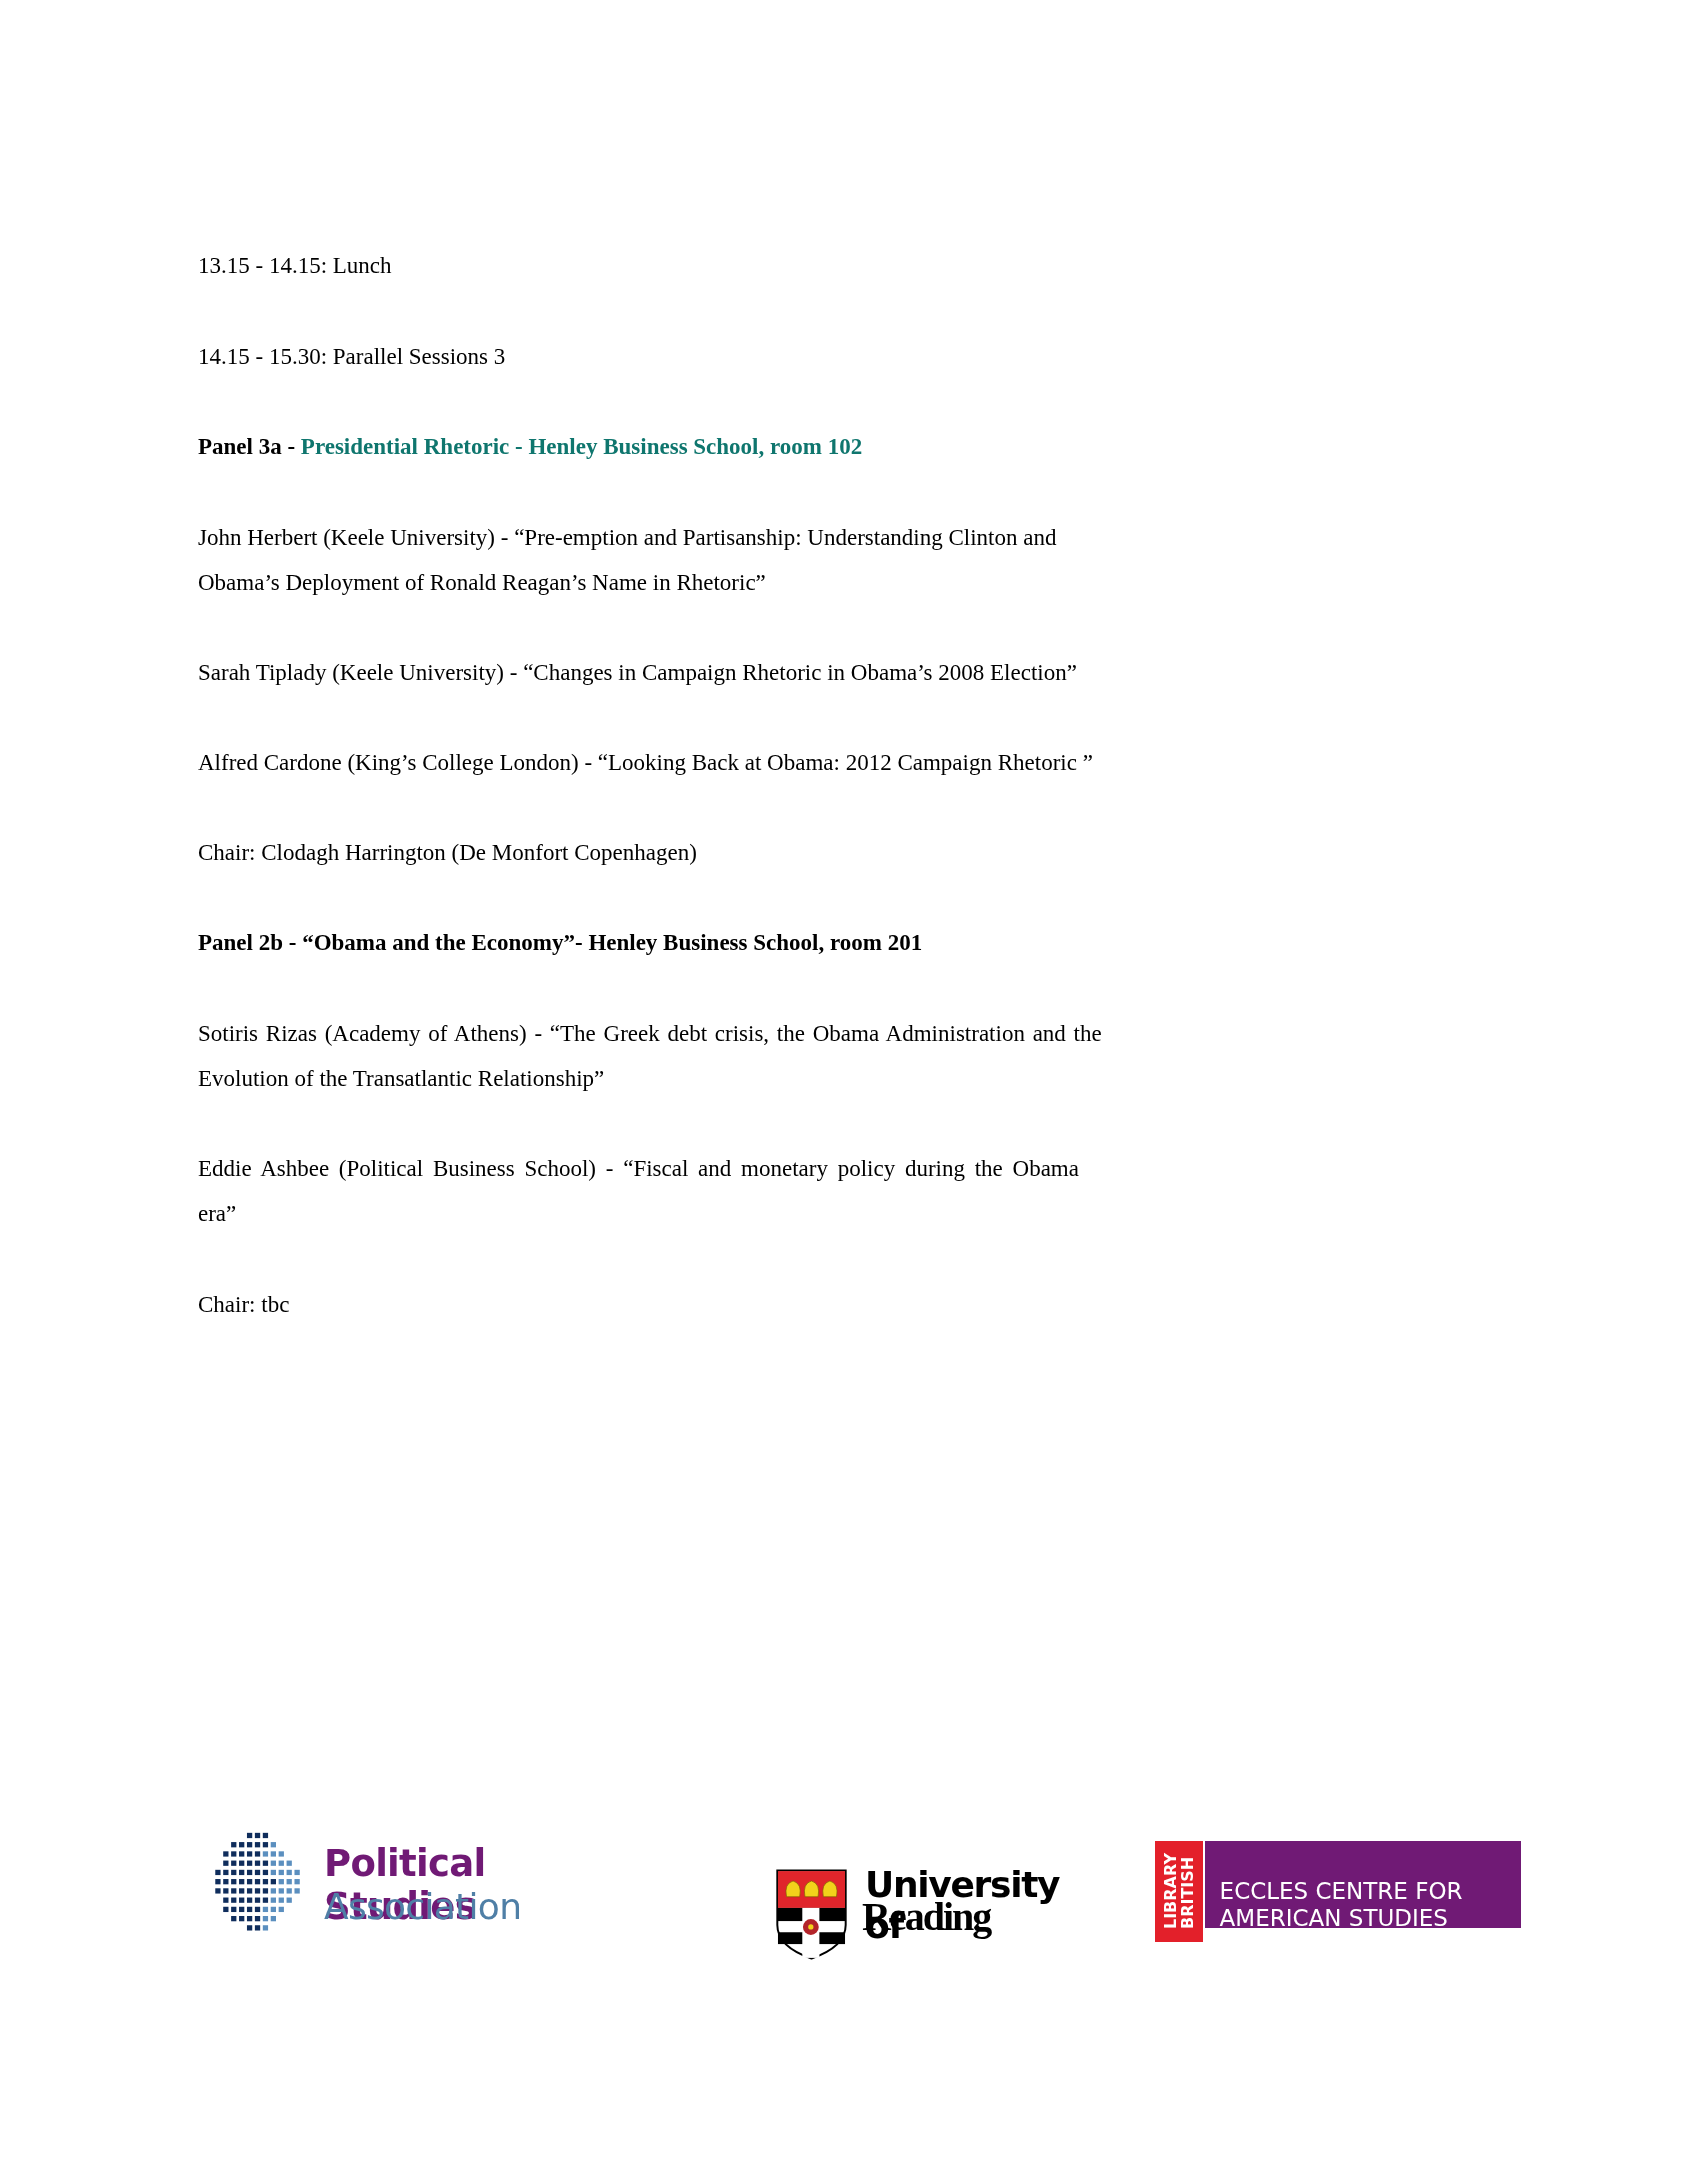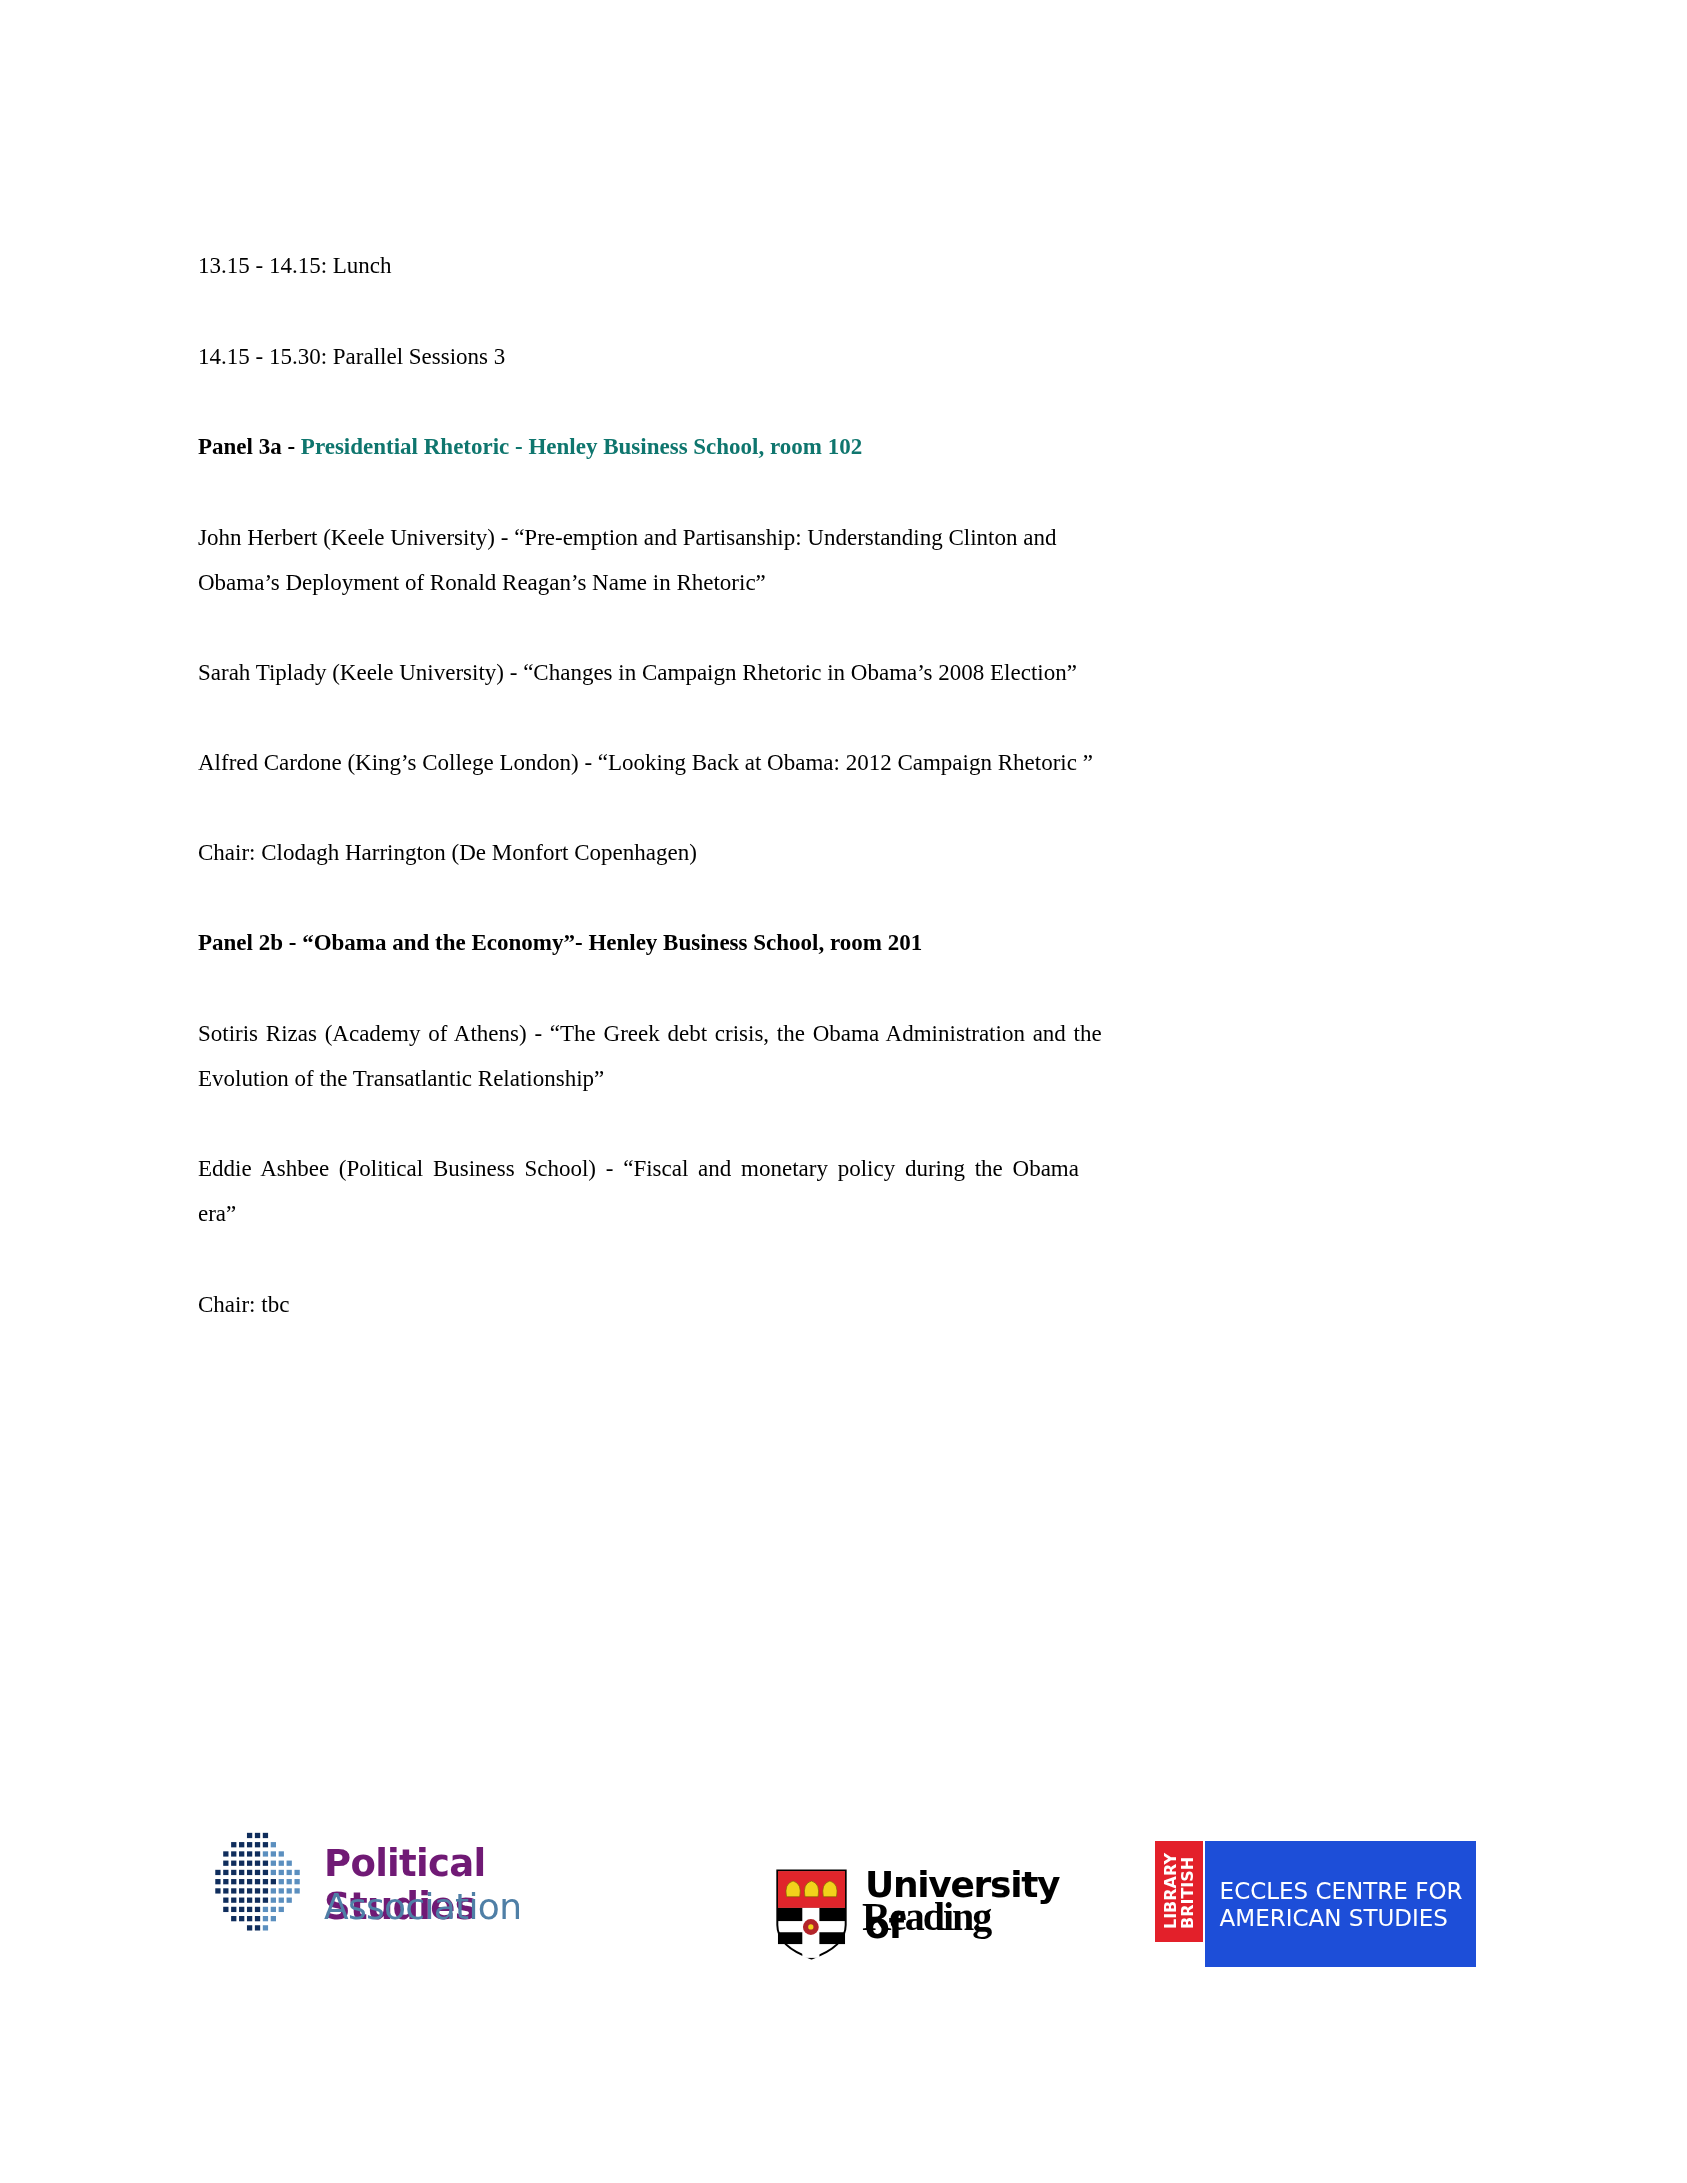--- a/index.html
+++ b/index.html
@@ -20,21 +20,21 @@
   .shield { position:absolute; left:0; top:0; width:71px; height:91px; }
   .uor-1 { position:absolute; left:89px; top:-5.3px; font-family:"DejaVu Sans", sans-serif;
            font-weight:bold; font-size:36px; letter-spacing:-1.3px; }
   .uor-2 { position:absolute; left:86px; top:24px; font-family:Liberation Serif, serif;
            font-weight:bold; font-size:40px; letter-spacing:-2px; }
   .bl { position:absolute; left:1155px; top:14.6px; width:321px; height:101px; }
   .bl-red { position:absolute; left:0; top:0; width:48px; height:101px; background:#e3202a; }
   .bl-red-text { position:absolute; left:24px; top:50px; transform:translate(-50%,-50%) rotate(-90deg);
                  color:#fff; font-family:"DejaVu Sans", sans-serif; font-weight:bold; font-size:16px;
                  line-height:16.5px; text-align:left; white-space:nowrap; }
-  .bl-blue { position:absolute; left:50px; top:0; width:271px; height:126px; background:#1d4ed8; }
+  .bl-blue { position:absolute; left:50px; top:0; width:271px; height:87px; background:#701a75;padding-left:45px; }
   .bl-blue-text { position:absolute; left:14.6px; top:37px; color:#fff; font-family:"DejaVu Sans", sans-serif;
                   font-size:23px; line-height:27px; white-space:nowrap; }
 </style>
 </head>
 <body>
 
 <div class="page">
   <div class="line" style="top:243px">13.15 - 14.15: Lunch</div>
   <div class="line" style="top:334px">14.15 - 15.30: Parallel Sessions 3</div>
 

